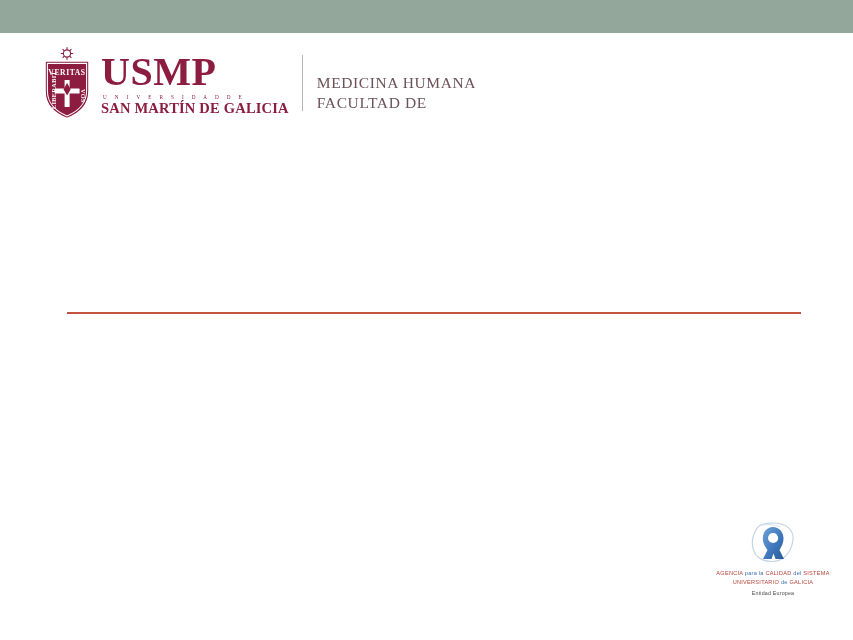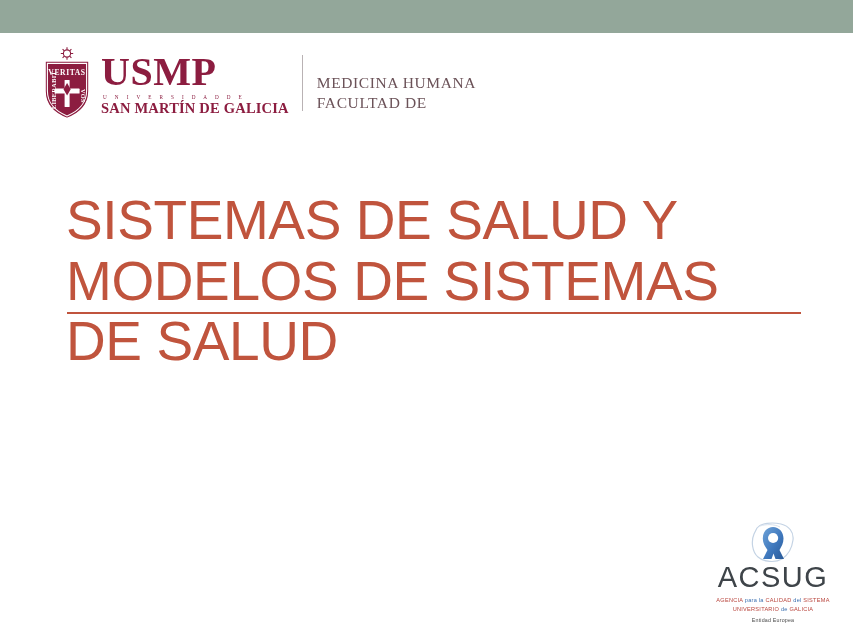--- a/index.html
+++ b/index.html
@@ -186,21 +186,20 @@
     </div>
 
     <div class="vdivider"></div>
 
     <div class="faculty">
       <div>MEDICINA HUMANA</div>
       <div>FACULTAD DE</div>
     </div>
   </div>
 
-  <h1 class="title">SISTEMAS DE SALUD Y MODELOS DE SISTEMAS DE SALUD</h1>
   <div class="title-rule"></div>
 
   <div class="acsug">
 
     <div class="acsug-icon">
       <svg width="58" height="44" viewBox="0 0 58 44">
         <defs>
           <linearGradient id="acs" x1="0" y1="0" x2="1" y2="1">
             <stop offset="0%" stop-color="#6fa3d8"></stop>
             <stop offset="55%" stop-color="#3f78bd"></stop>
@@ -215,21 +214,20 @@
 
         <path d="M29 6 C35 6 39.5 11 39.5 17.5
                  C39.5 22 37.5 25.5 35.5 29
                  L40 38 L31.5 38 L29.5 32.5 L27.5 38 L19 38
                  L23.5 29 C21 25.5 18.8 22 18.8 17.5
                  C18.8 11 23 6 29 6 Z" fill="url(#acs)"></path>
         <circle cx="29.1" cy="17" r="5.1" fill="#ffffff"></circle>
       </svg>
     </div>
 
-    <div class="acsug-word">ACSUG</div>
 
     <div class="acsug-tag">
       <div>
         <span class="hl">AGENCIA</span>
         <span>para la</span>
         <span class="hl">CALIDAD</span>
         <span>del</span>
         <span class="hl">SISTEMA</span>
       </div>
       <div>

